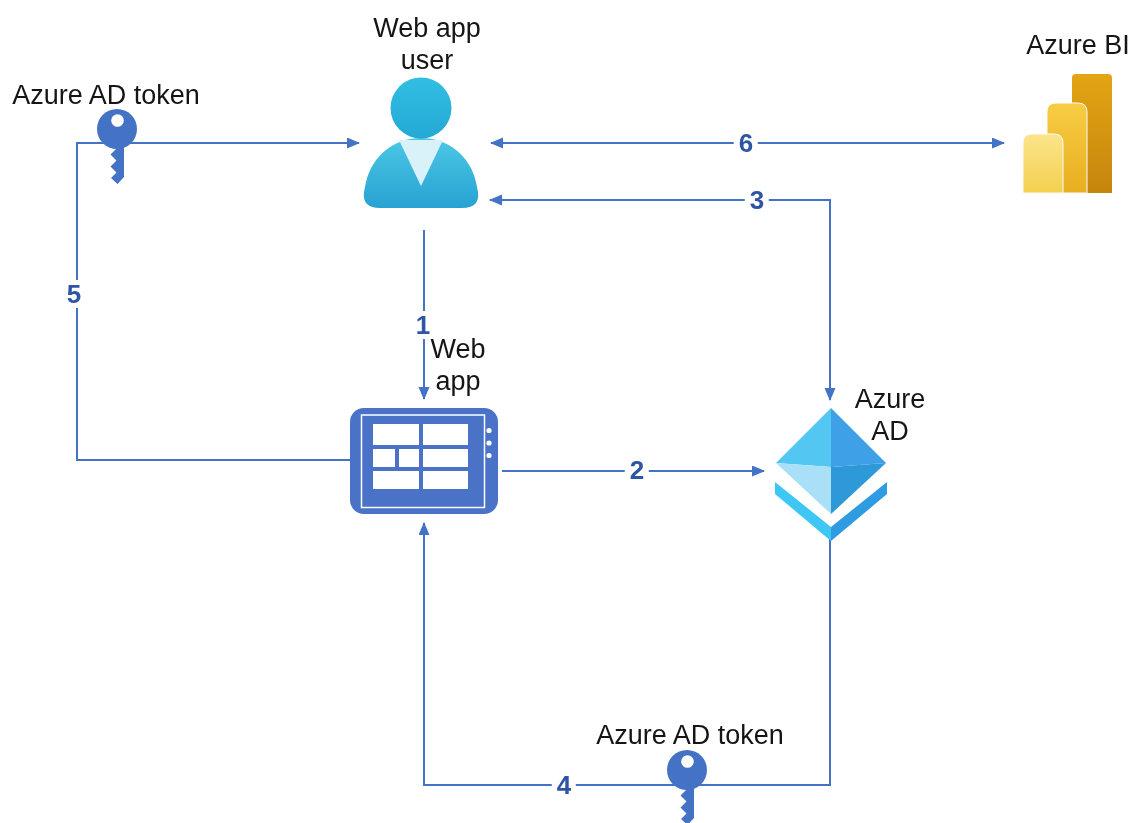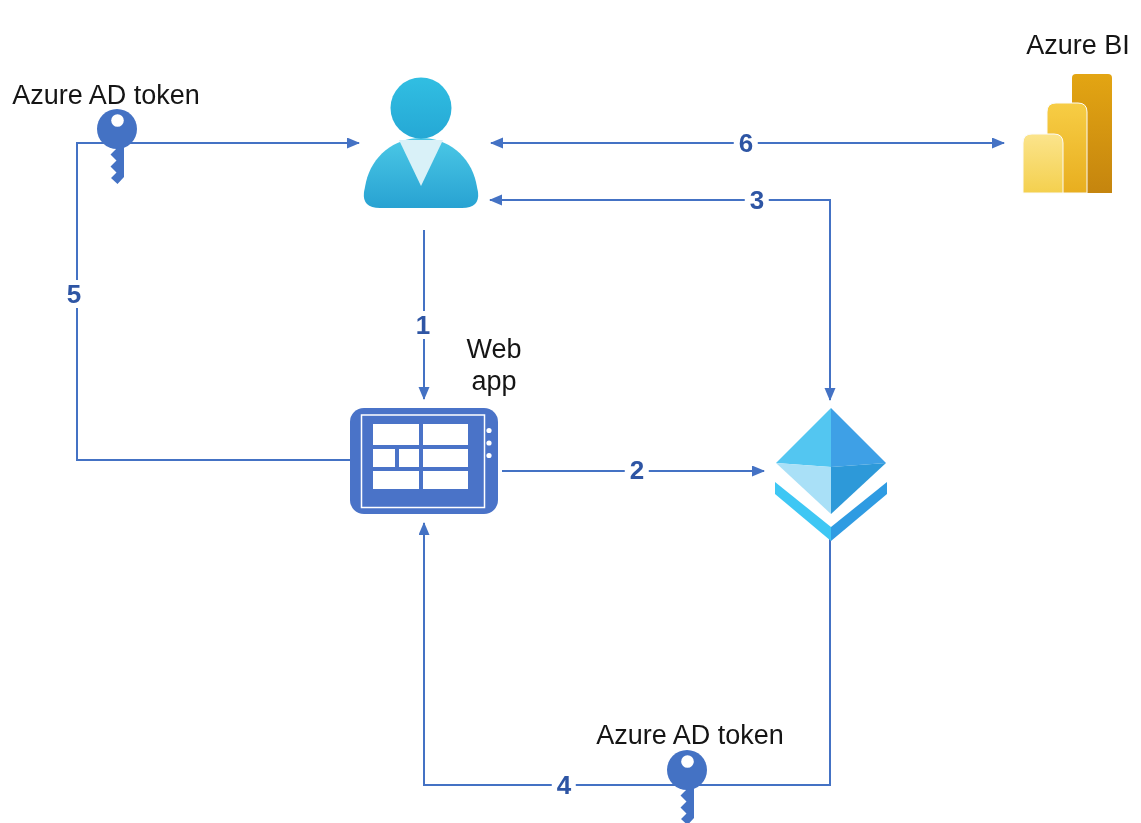--- a/index.html
+++ b/index.html
@@ -113,30 +113,38 @@
       <path d="M887 482 L831 527 L831 541 L887 494 Z" fill="#2F9BE2"></path>
     </g>
 
     <g>
       <path d="M1072 193 V78 Q1072 74 1076 74 H1108 Q1112 74 1112 78 V193 Z" fill="url(#gP3)"></path>
       <path d="M1047 193 V112 Q1047 103 1056 103 H1078 Q1087 103 1087 112 V193 Z" fill="url(#gP2)" stroke="#fbfbfb" stroke-width="1"></path>
       <path d="M1023 193 V143 Q1023 134 1032 134 H1054 Q1063 134 1063 143 V193 Z" fill="url(#gP1)" stroke="#fbfbfb" stroke-width="1"></path>
     </g>
   </svg>
 
+  <div class="lbl" style="left:427px;top:12px">
+    <span>Web app</span><br>
+    <span>user</span>
+  </div>
 
   <div class="lbl" style="left:1078px;top:29px">Azure BI</div>
 
   <div class="lbl" style="left:106px;top:79px">Azure AD token</div>
 
-  <div class="lbl" style="left:494px;top:333px">
+  <div class="lbl" style="left:458px;top:333px">
     <span>Web</span><br>
     <span>app</span>
   </div>
 
+  <div class="lbl" style="left:890px;top:383px">
+    <span>Azure</span><br>
+    <span>AD</span>
+  </div>
 
   <div class="lbl" style="left:690px;top:719px">Azure AD token</div>
 
   <div class="step" style="left:423px;top:325px">1</div>
   <div class="step" style="left:637px;top:470px">2</div>
   <div class="step" style="left:757px;top:200px">3</div>
   <div class="step" style="left:564px;top:785px">4</div>
   <div class="step" style="left:74px;top:294px">5</div>
   <div class="step" style="left:746px;top:143px">6</div>
 

